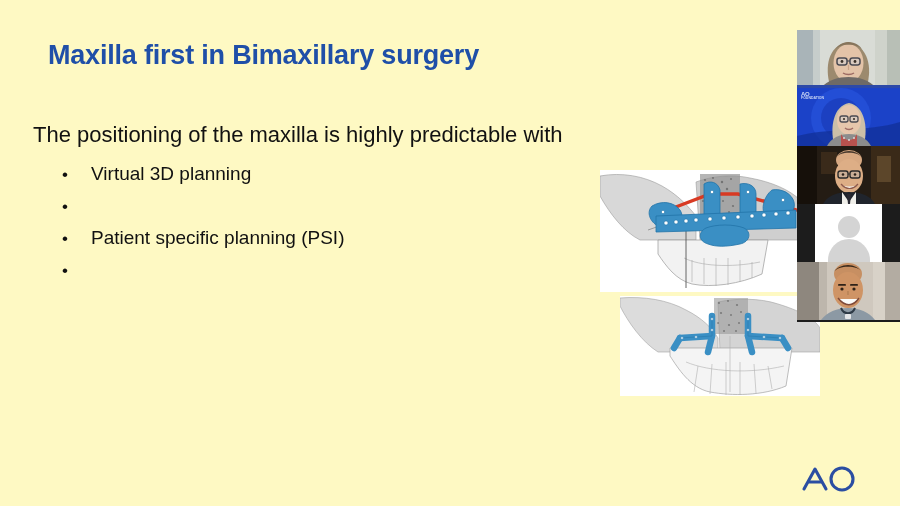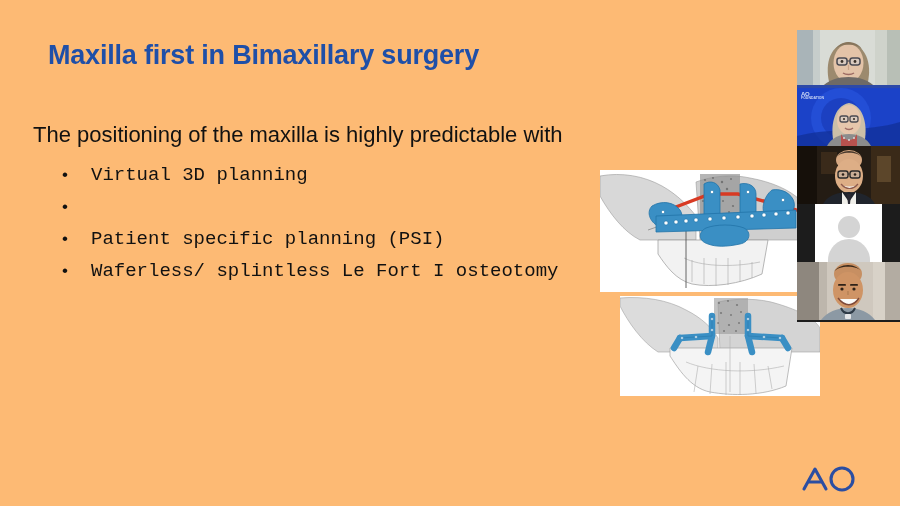--- a/index.html
+++ b/index.html
@@ -1,37 +1,37 @@
 <!DOCTYPE html>
 <html><head>
 <meta charset="utf-8">
 <style>
   html,body{margin:0;padding:0;background:#fff;}
   body{width:900px;height:506px;overflow:hidden;font-family:"Liberation Sans",sans-serif;}
-  #slide{position:relative;width:900px;height:506px;background:#fdba74;overflow:hidden;}
+  #slide{position:relative;width:900px;height:506px;background:#fef9c3;overflow:hidden;}
 
   
   #title{
     position:absolute;left:48px;top:40px;
     font-size:27px;font-weight:bold;letter-spacing:-0.2px;
     color:#1F4FA8;white-space:nowrap;
   }
 
   
   #lead{
     position:absolute;left:33px;top:122px;
     font-size:22px;color:#111;white-space:nowrap;text-align:right;
   }
   #bullets{position:absolute;left:62px;top:163px;}
   .bullet-row{display:flex;align-items:baseline;height:32px;}
   .bullet-dot{
     width:29px;flex:0 0 29px;font-size:17px;line-height:1;color:#111;
     padding-top:3px;
   }
-  .bullet-text{font-size:19px;color:#111;white-space:nowrap;font-family:Liberation Mono, monospace;}
+  .bullet-text{font-size:19px;color:#111;white-space:nowrap;}
 
   
   .render{position:absolute;overflow:hidden;background:#ffffff;}
   #render-top{left:600px;top:170px;width:200px;height:122px;}
   #render-bottom{left:620px;top:296px;width:200px;height:100px;}
   .render svg{display:block;}
 
   
   #video-panel{
     position:absolute;left:797px;top:30px;width:103px;height:292px;
@@ -87,21 +87,20 @@
       <span class="bullet-dot">•</span>
     </div>
 
     <div class="bullet-row">
       <span class="bullet-dot">•</span>
       <span class="bullet-text">Patient specific planning (PSI)</span>
     </div>
 
     <div class="bullet-row">
       <span class="bullet-dot">•</span>
-      <span class="bullet-text">Waferless/ splintless Le Fort I osteotomy</span>
     </div>
 
   </div>
 
   <div class="render" id="render-top">
     <svg width="200" height="122" viewBox="0 0 200 122">
 
       <path d="M0 6 C22 2 44 6 62 16 C78 25 88 36 96 46 L96 70 L40 70 C24 62 10 44 0 26 Z" fill="#D8D8D8" stroke="#9a9a9a" stroke-width="0.6"></path>
       <path d="M96 12 C112 6 132 4 150 8 C172 12 190 20 200 30 L200 70 L100 70 Z" fill="#CFCFCF" stroke="#9a9a9a" stroke-width="0.6"></path>
 

